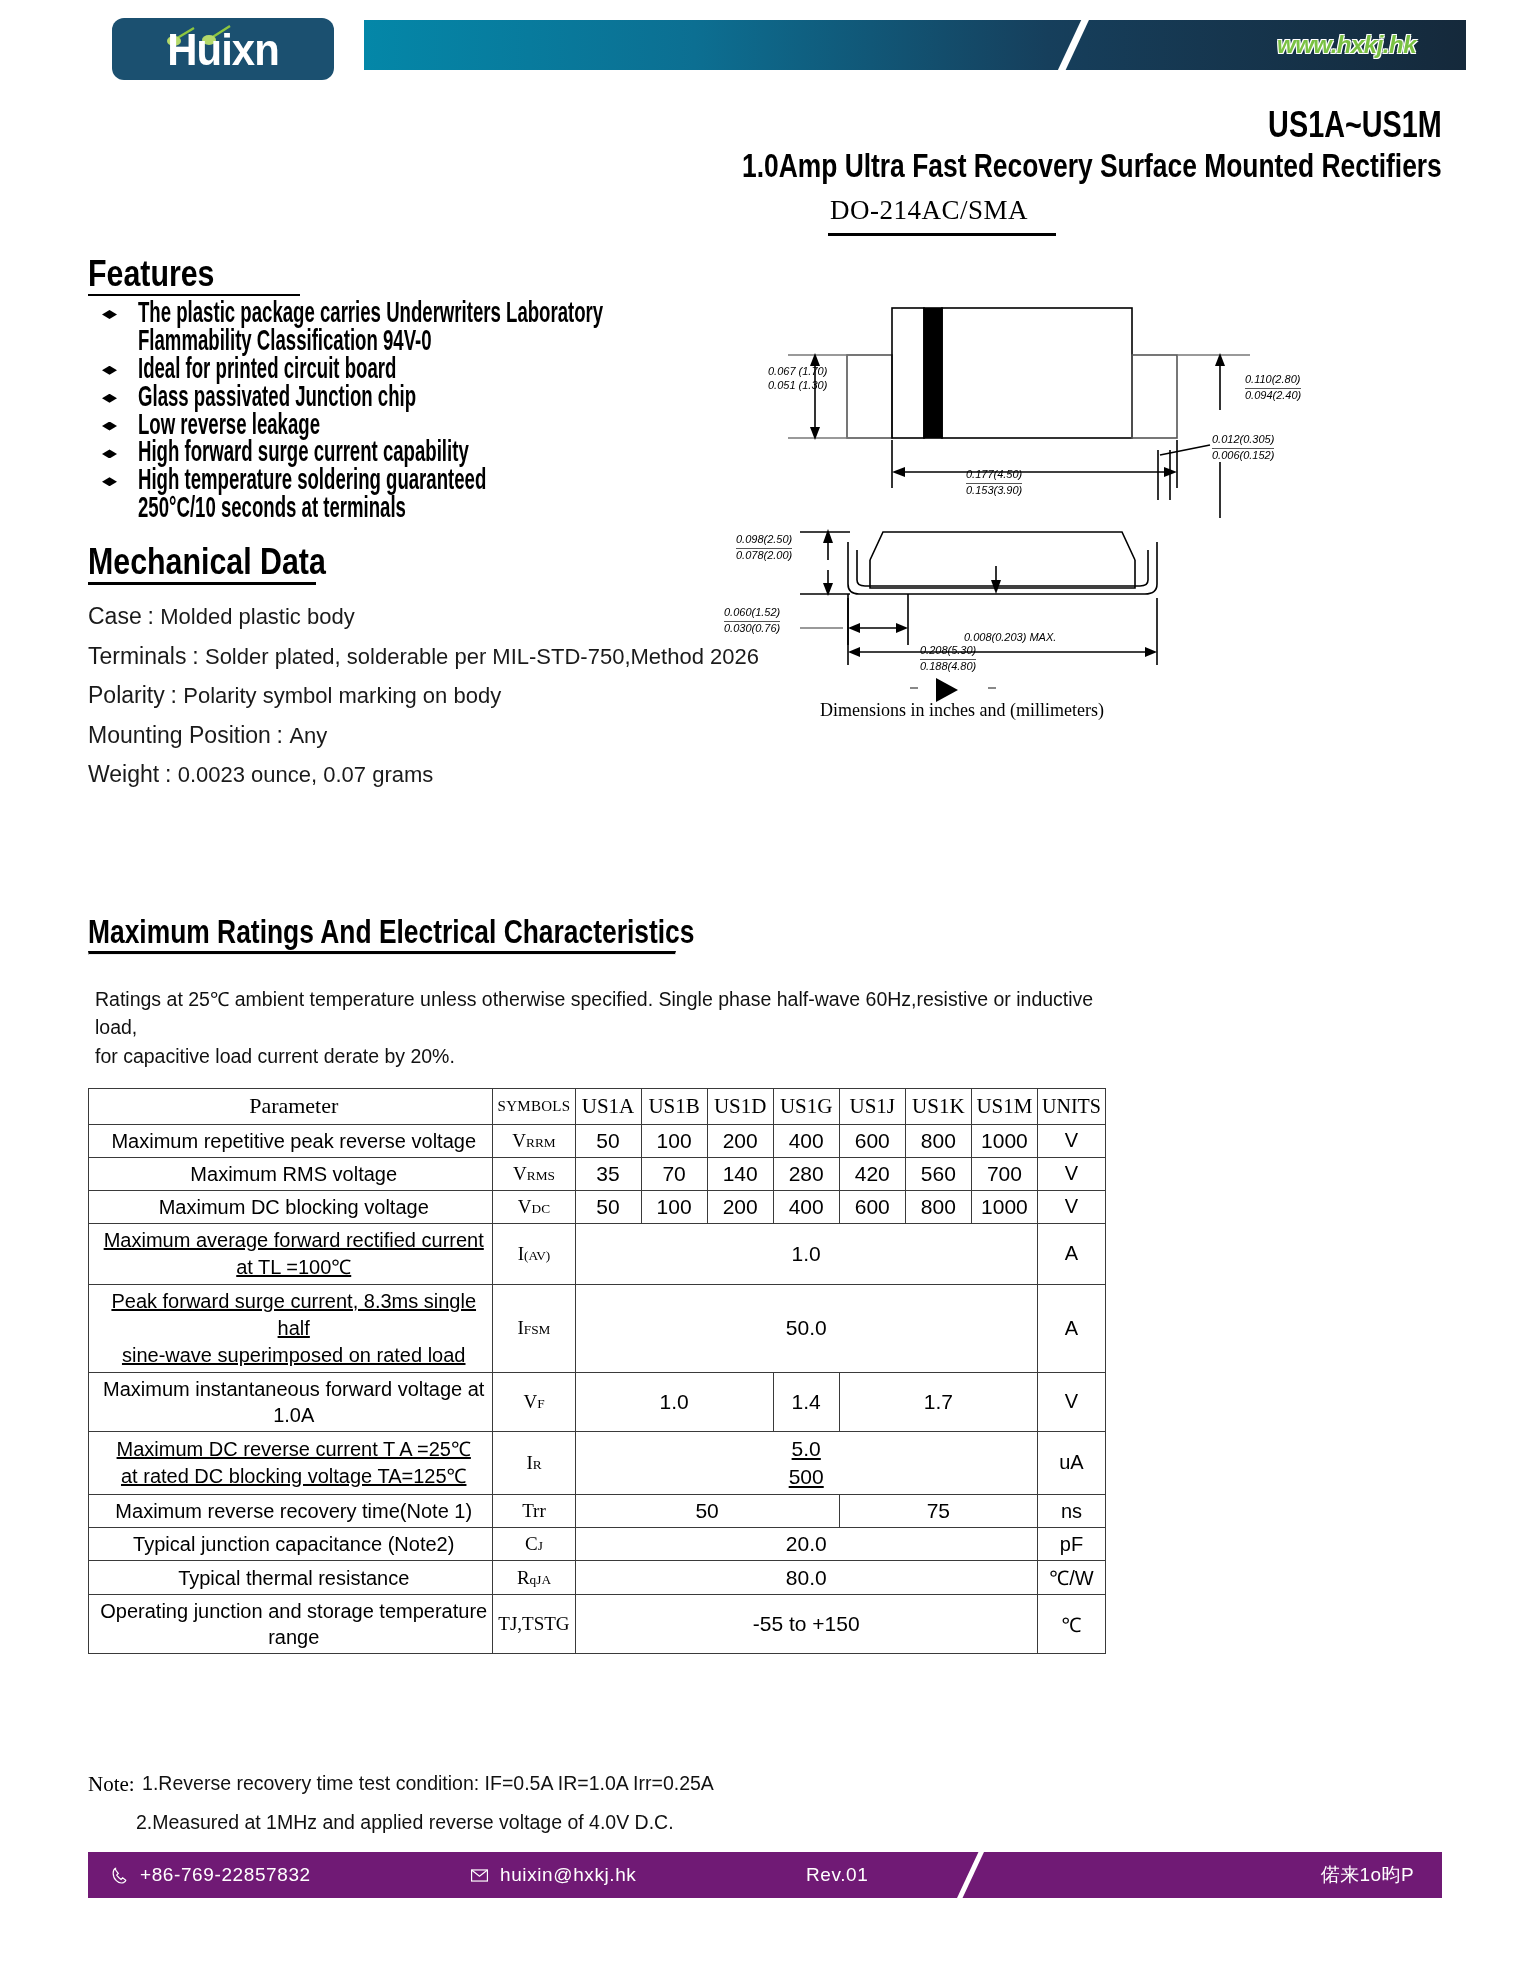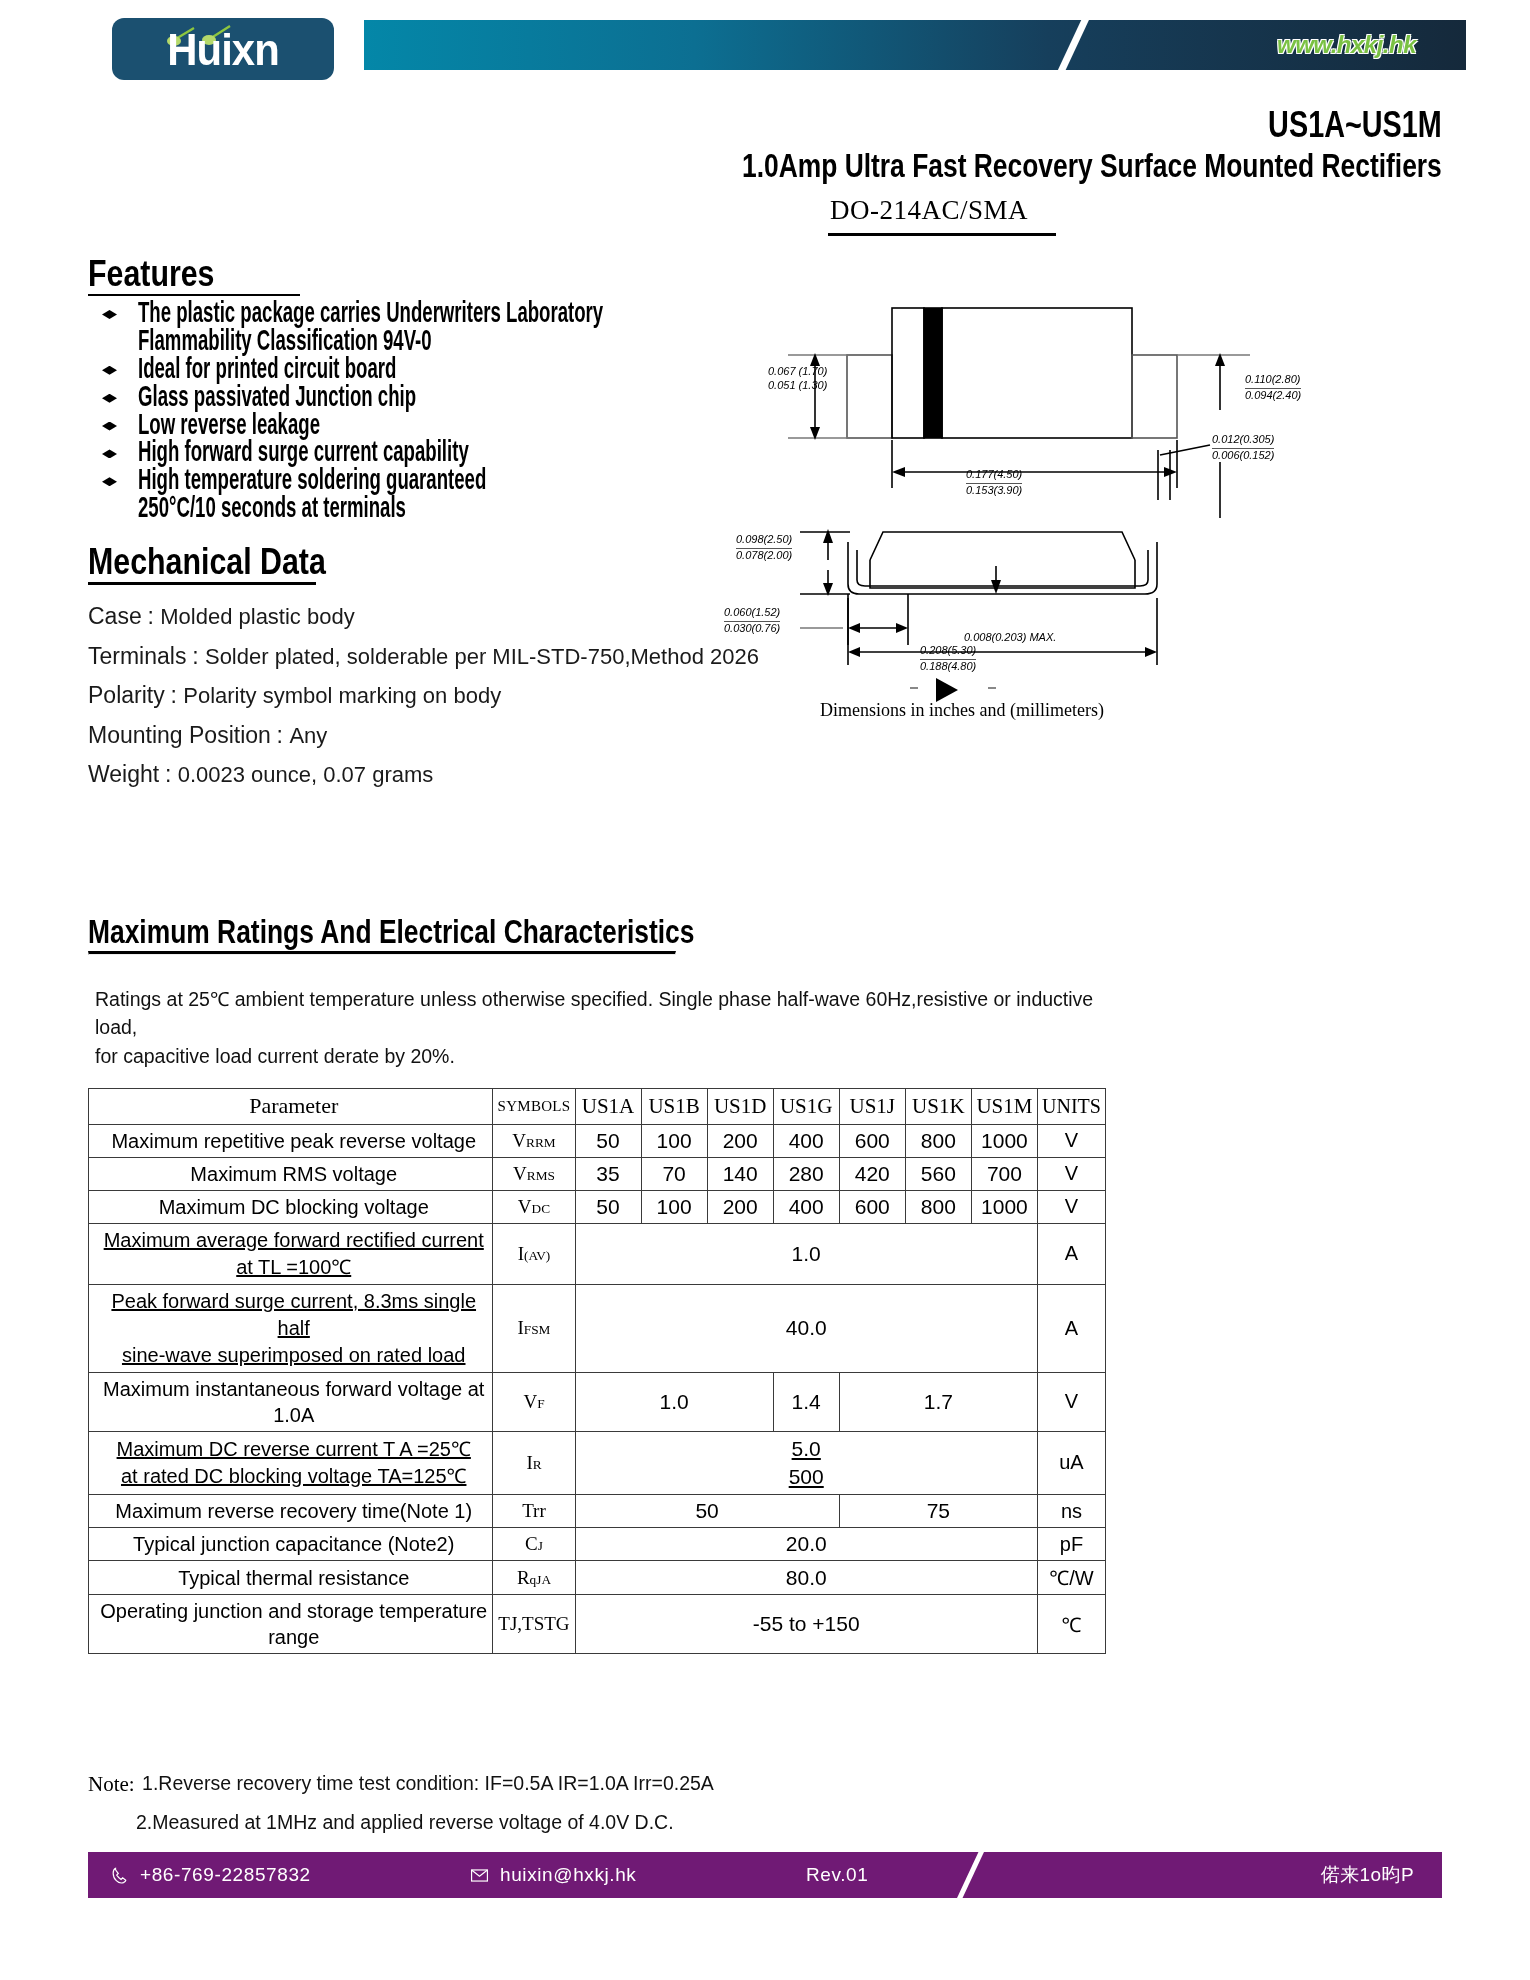--- a/index.html
+++ b/index.html
@@ -483,21 +483,21 @@
         <td class="val" colspan="7">1.0</td>
         <td class="c-unit">A</td>
       </tr>
 
       <tr>
         <td class="c-param twoline">
           <span style="white-space:pre-line;">Peak forward surge current, 8.3ms single half
  sine-wave superimposed on rated load</span>
         </td>
         <td class="c-sym"><span>I</span><span class="sub">FSM</span></td>
-        <td class="val" colspan="7">40.0</td>
+        <td class="val" colspan="7">50.0</td>
         <td class="c-unit">A</td>
       </tr>
 
       <tr>
         <td class="c-param">Maximum instantaneous forward voltage at 1.0A</td>
         <td class="c-sym"><span>V</span><span class="sub">F</span></td>
         <td class="val" colspan="3">1.0</td>
         <td class="val">1.4</td>
         <td class="val" colspan="3">1.7</td>
         <td class="c-unit">V</td>

